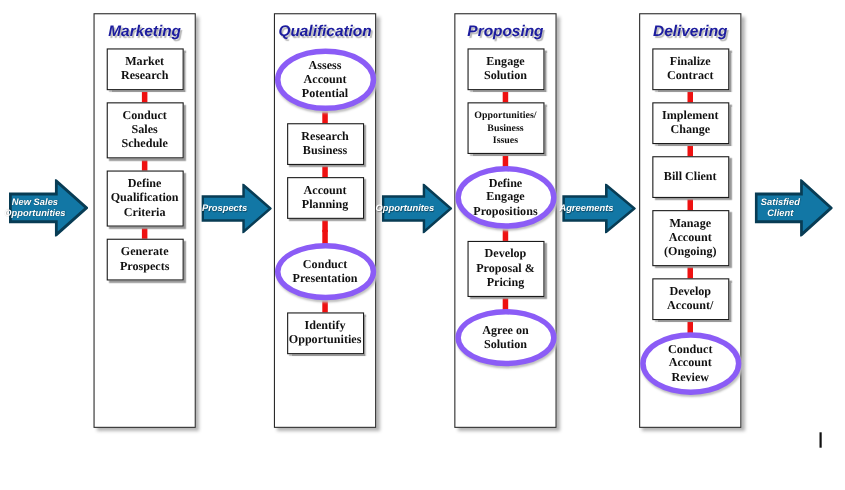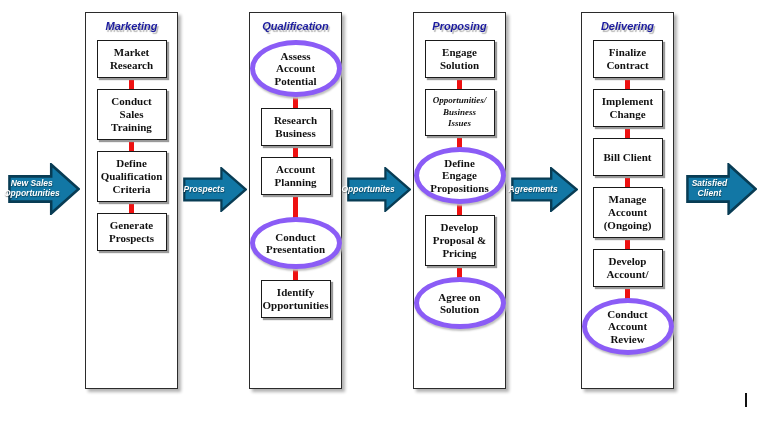--- a/index.html
+++ b/index.html
@@ -13,21 +13,21 @@
   
   .column{
     position:absolute;top:12px;width:91px;height:375px;
     background:#ffffff;border:1px solid #2b2b2b;
     box-shadow:3px 3px 3px #b3b3b3;
     display:flex;flex-direction:column;align-items:center;
   }
   .col-header{
     margin:7px 0 8px 0;
     font-family:"Liberation Sans", sans-serif;
-    font-weight:bold;font-style:italic;font-size:11px;
+    font-weight:bold;font-style:italic;font-size:14px;
     color:var(--header-color,#1c1c9e);
     text-shadow:1.5px 1.5px 1px #b5b5b5;
     white-space:nowrap;
     text-align:center;
   }
   .shape{
     position:relative;z-index:2;background:#ffffff;
     display:flex;flex-direction:column;justify-content:center;align-items:center;
     text-align:right;font-weight:bold;font-size:11px;line-height:1.18;color:#111;
     flex-shrink:0;
@@ -36,21 +36,21 @@
     width:62px;min-height:26px;padding:5px 3px;
     border:1px solid #1a1a1a;
     box-shadow:2px 2px 1px #9a9a9a;
   }
   .ellipse{
     width:76px;min-height:32px;padding:5px 3px;
     border:5px solid #8b5cf6;border-radius:50%;
     box-shadow:1px 2px 2px #c0c0c0;
     line-height:1.12;
   }
-  .shape.small{font-size:9px;line-height:1.3;font-style:italic;}
+  .shape.small{font-size:9px;line-height:1.3;}
   .connector{
     width:5px;height:13px;flex-shrink:0;z-index:1;
     background:var(--connector-color,#ee1111);
     margin:-1px 0;
   }
 
   
   .arrow{position:absolute;}
   .arrow svg{position:absolute;inset:0;width:100%;height:100%;display:block;}
   .arrow-label{
@@ -74,21 +74,21 @@
       <div class="column" style="left: 85px;">
         <div class="col-header">Marketing</div>
         <div class="shape rect">
           <div class="line">Market</div>
           <div class="line">Research</div>
         </div>
         <div class="connector"></div>
         <div class="shape rect">
           <div class="line">Conduct</div>
           <div class="line">Sales</div>
-          <div class="line">Training</div>
+          <div class="line">Schedule</div>
         </div>
         <div class="connector"></div>
         <div class="shape rect">
           <div class="line">Define</div>
           <div class="line">Qualification</div>
           <div class="line">Criteria</div>
         </div>
         <div class="connector"></div>
         <div class="shape rect">
           <div class="line">Generate</div>

